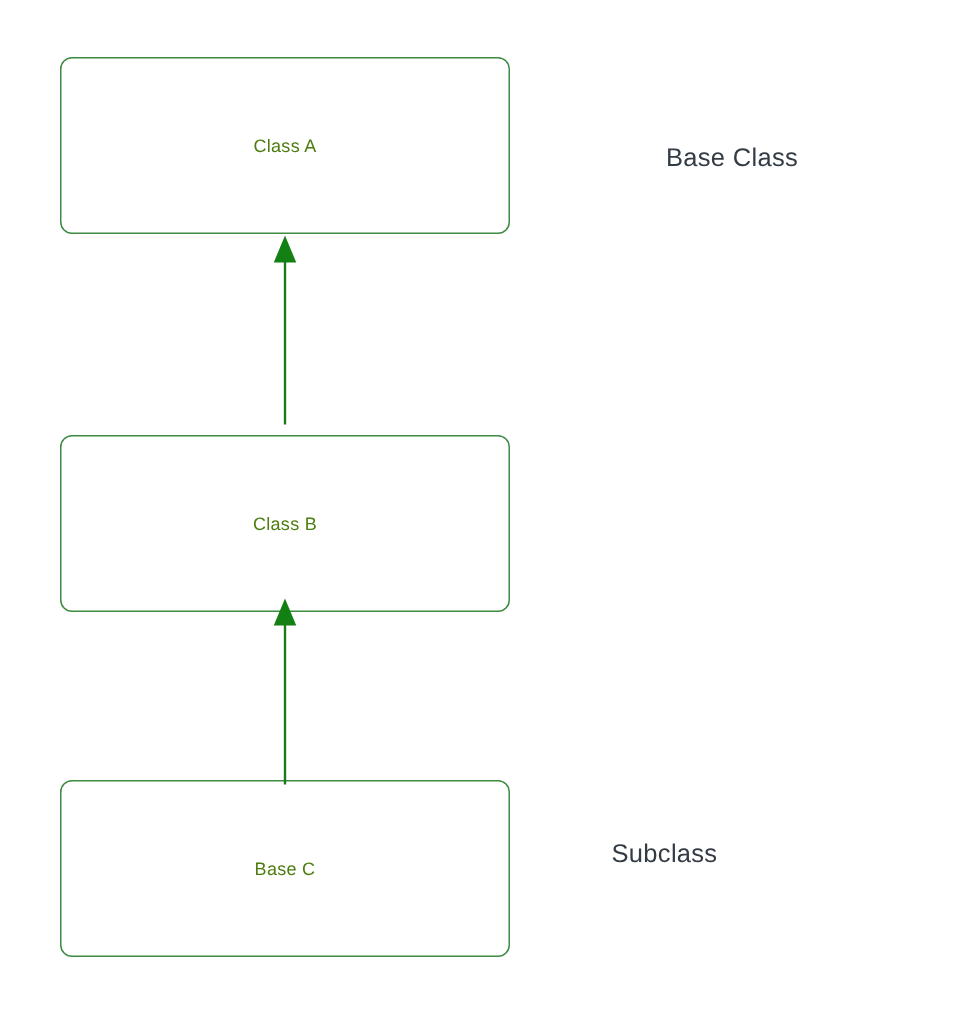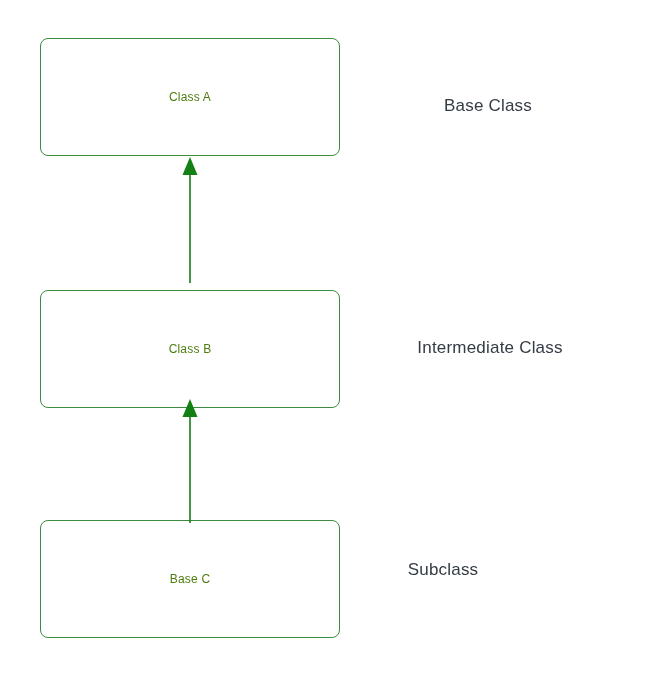--- a/index.html
+++ b/index.html
@@ -85,17 +85,16 @@
     <polygon points="22,2 29.5,20 14.5,20" fill="#128012"></polygon>
   </svg>
 
   <svg class="edge" id="edge-c-b" viewBox="0 0 44 126" width="44" height="126">
     <line x1="22" y1="126" x2="22" y2="18" stroke="#1b7a1b" stroke-width="1.6"></line>
     <polygon points="22,2 29.5,20 14.5,20" fill="#128012"></polygon>
   </svg>
 
   <div class="annotation" id="ann-base">Base Class</div>
 
-  <div class="annotation" id="ann-inter">Intermediate Class</div>
 
   <div class="annotation" id="ann-sub">Subclass</div>
 
 </div>
 
 </body></html>

